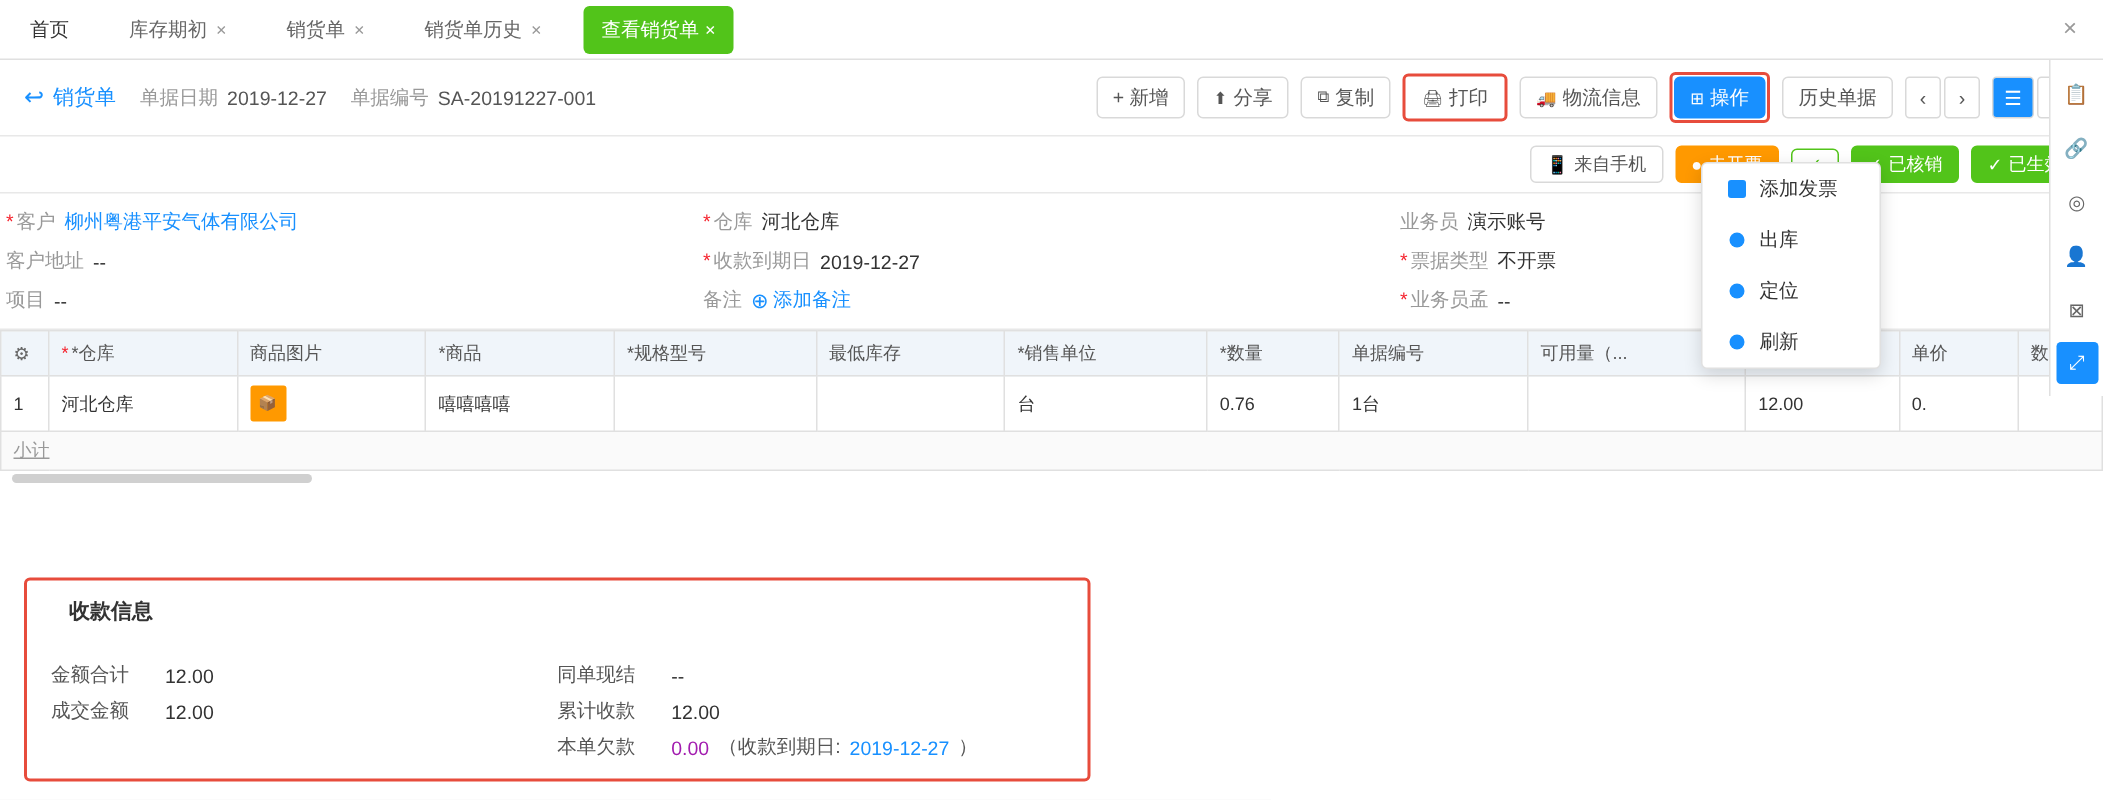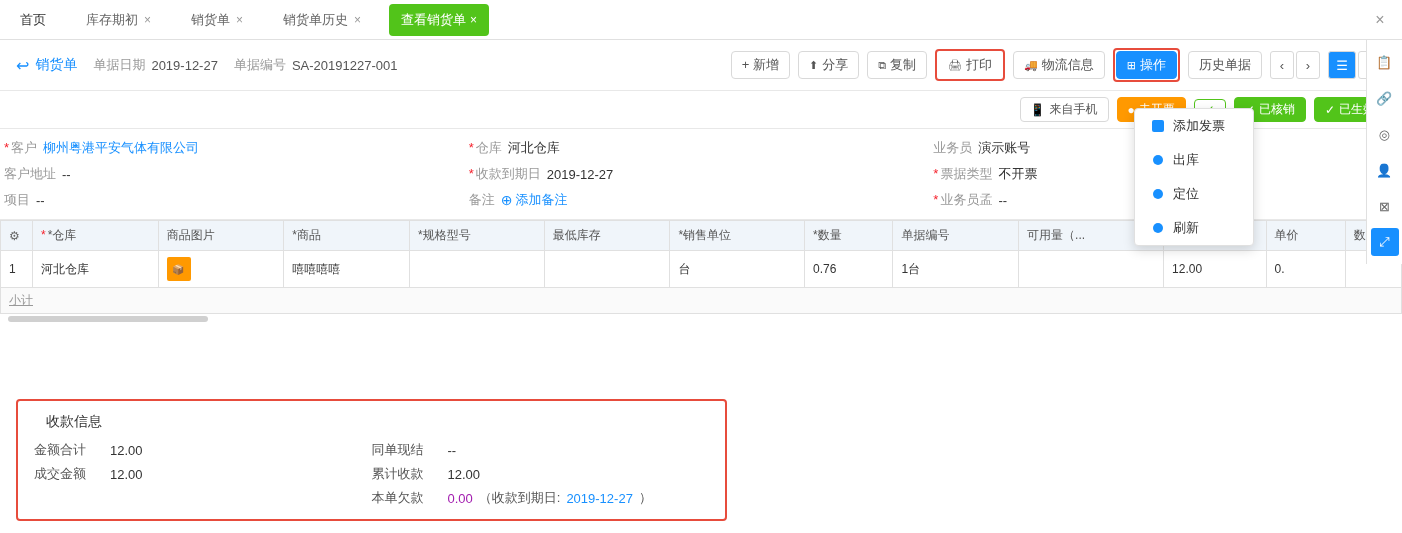--- a/index.html
+++ b/index.html
@@ -79,21 +79,21 @@
     .data-table td { border:1px solid #e0e0e0;padding:6px 8px;color:#333; }
     .data-table tr.subtotal td { background:#fafafa;color:#999; }
     .gear-icon { color:#666; }
     .product-img { width:24px;height:24px;background:#ff9900;border-radius:2px;display:flex;align-items:center;justify-content:center;color:#fff;font-size:10px; }
 
     
     .bottom-section { padding:12px 16px; }
     .info-box {
       border:2px solid #e74c3c;border-radius:4px;padding:12px 16px;display:inline-block;min-width:520px;
     }
-    .info-box-title { font-size:14px;font-weight:normal;margin-bottom:10px;padding-left:12px; }
+    .info-box-title { font-size:14px;font-weight:bold;margin-bottom:24px;padding-left:12px; }
     .info-grid { display:grid;grid-template-columns:1fr 1fr;gap:6px 0; }
     .info-row { display:flex;align-items:center;gap:6px; }
     .info-label { color:#555;min-width:70px; }
     .info-value { color:#333; }
     .info-value.red { color:#a21caf; }
     .info-value.blue { color:#1890ff; }
 
     
     .dropdown-menu {
       position:absolute;top:108px;right:148px;background:#fff;border:1px solid #e0e0e0;

